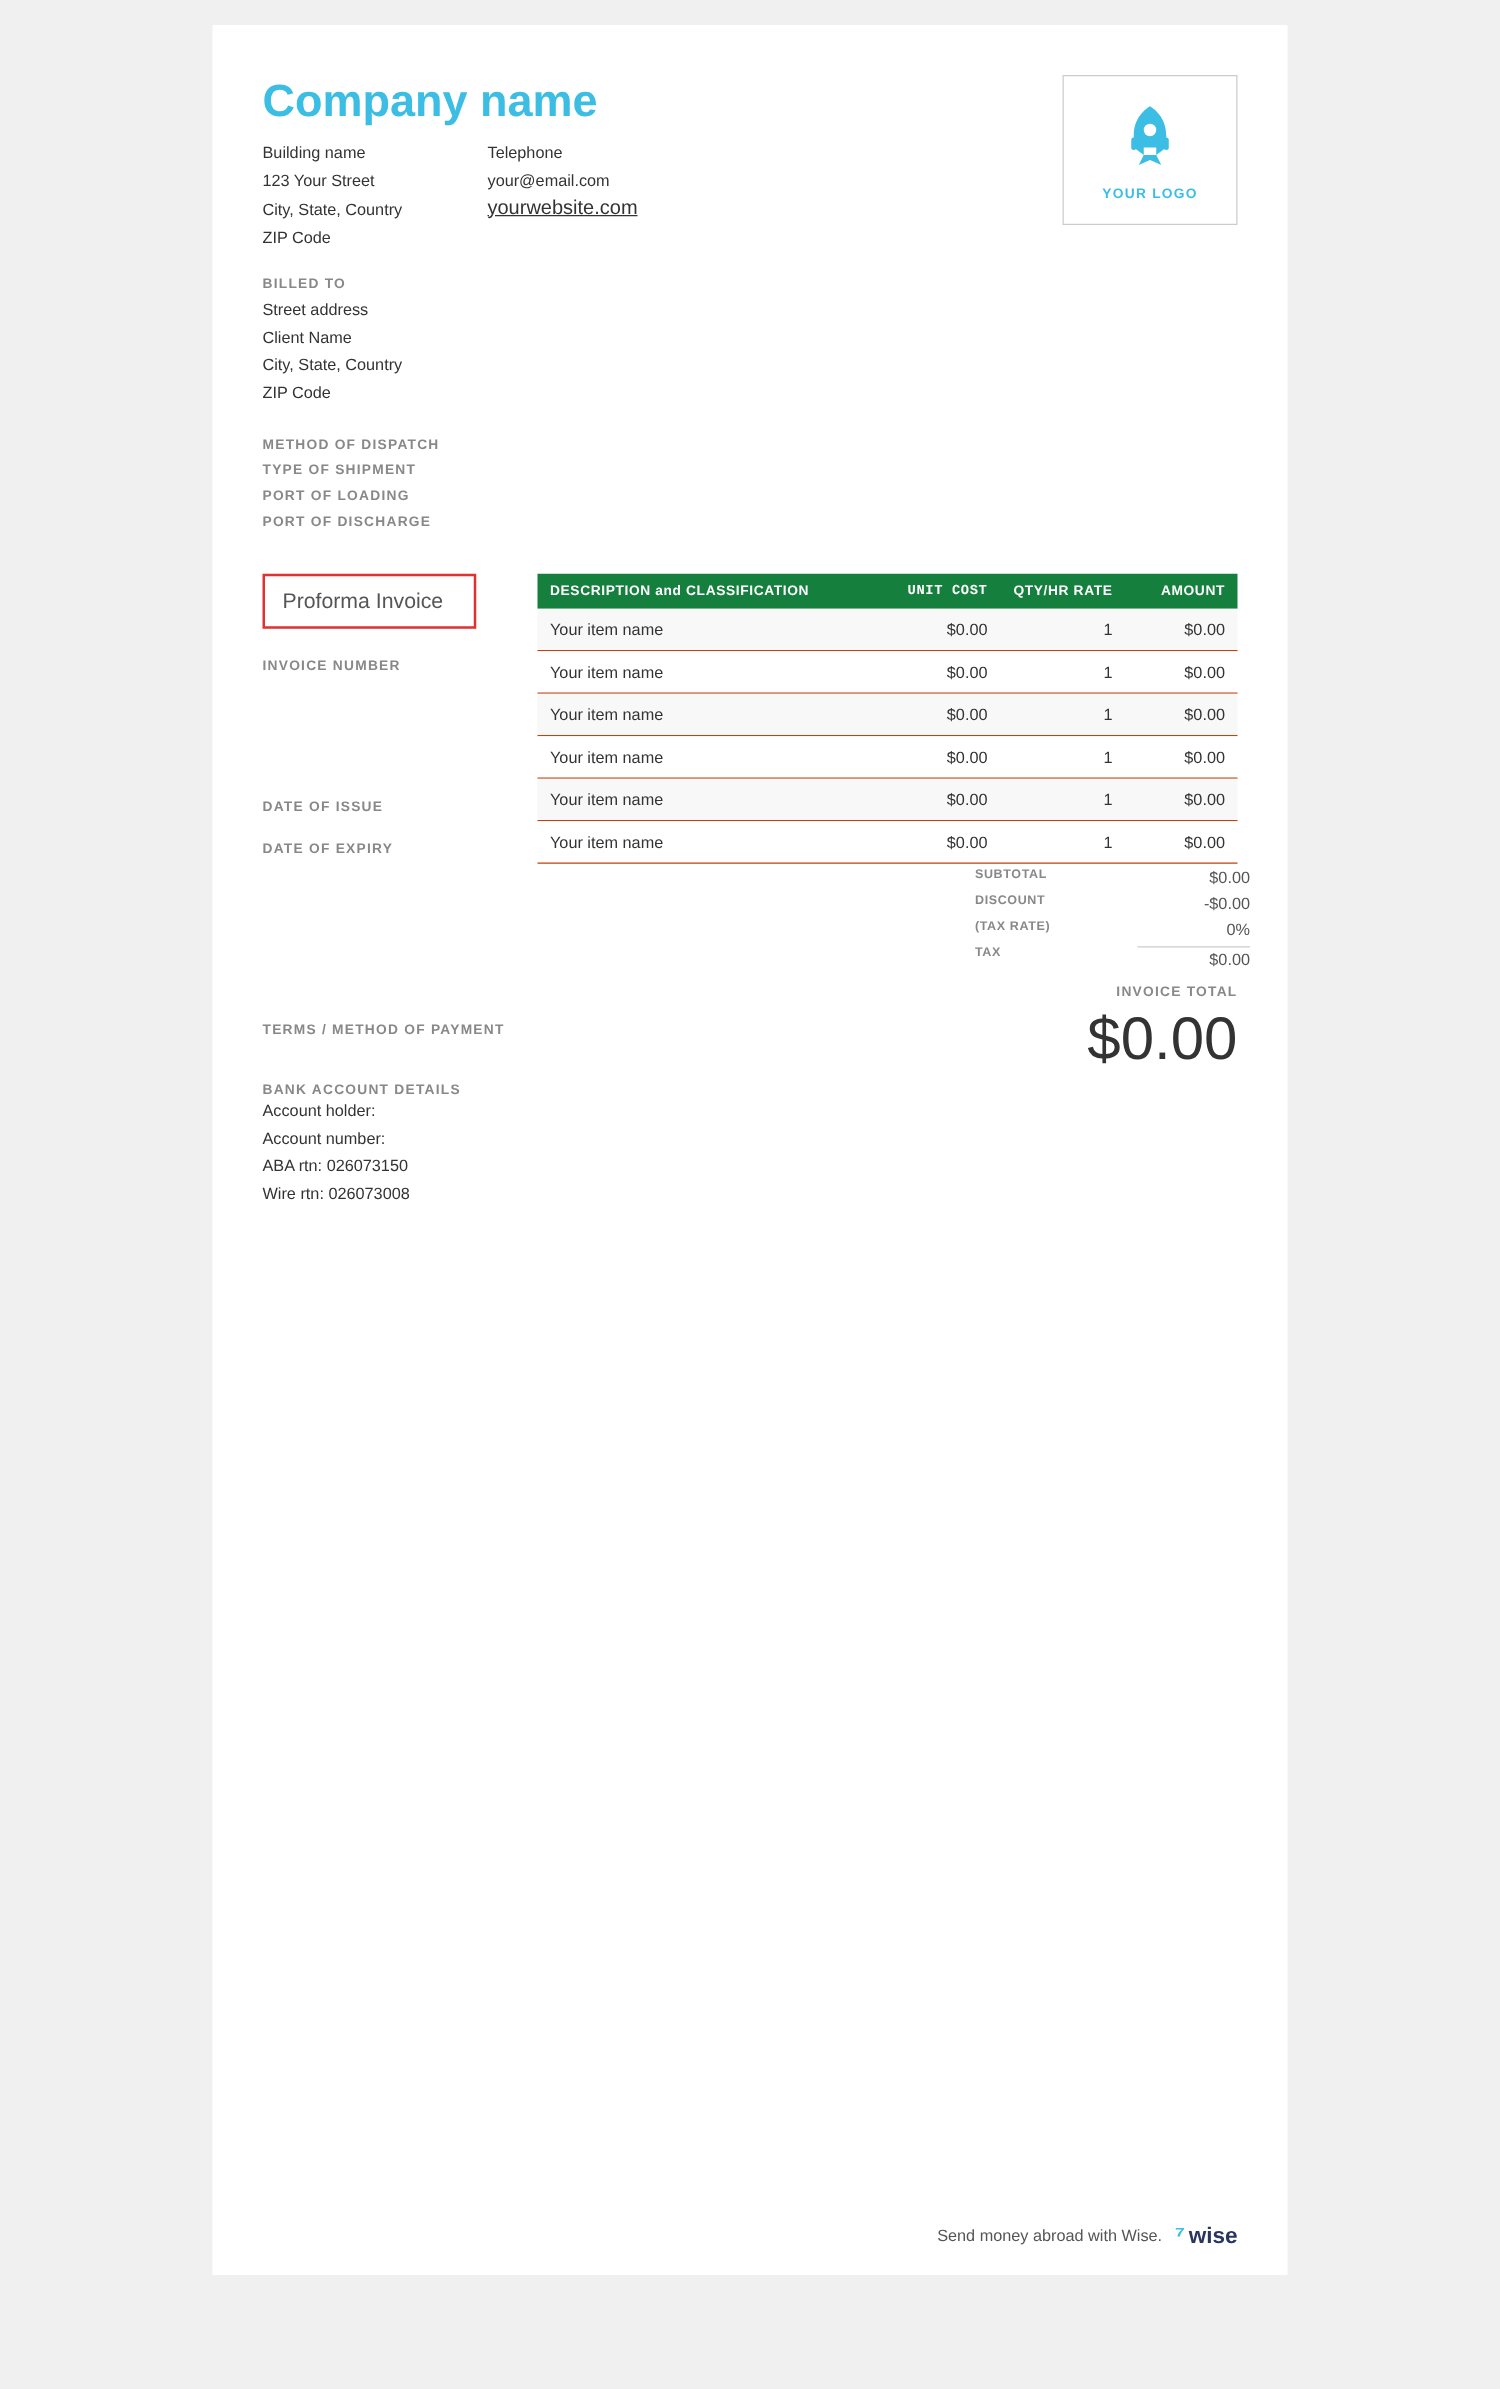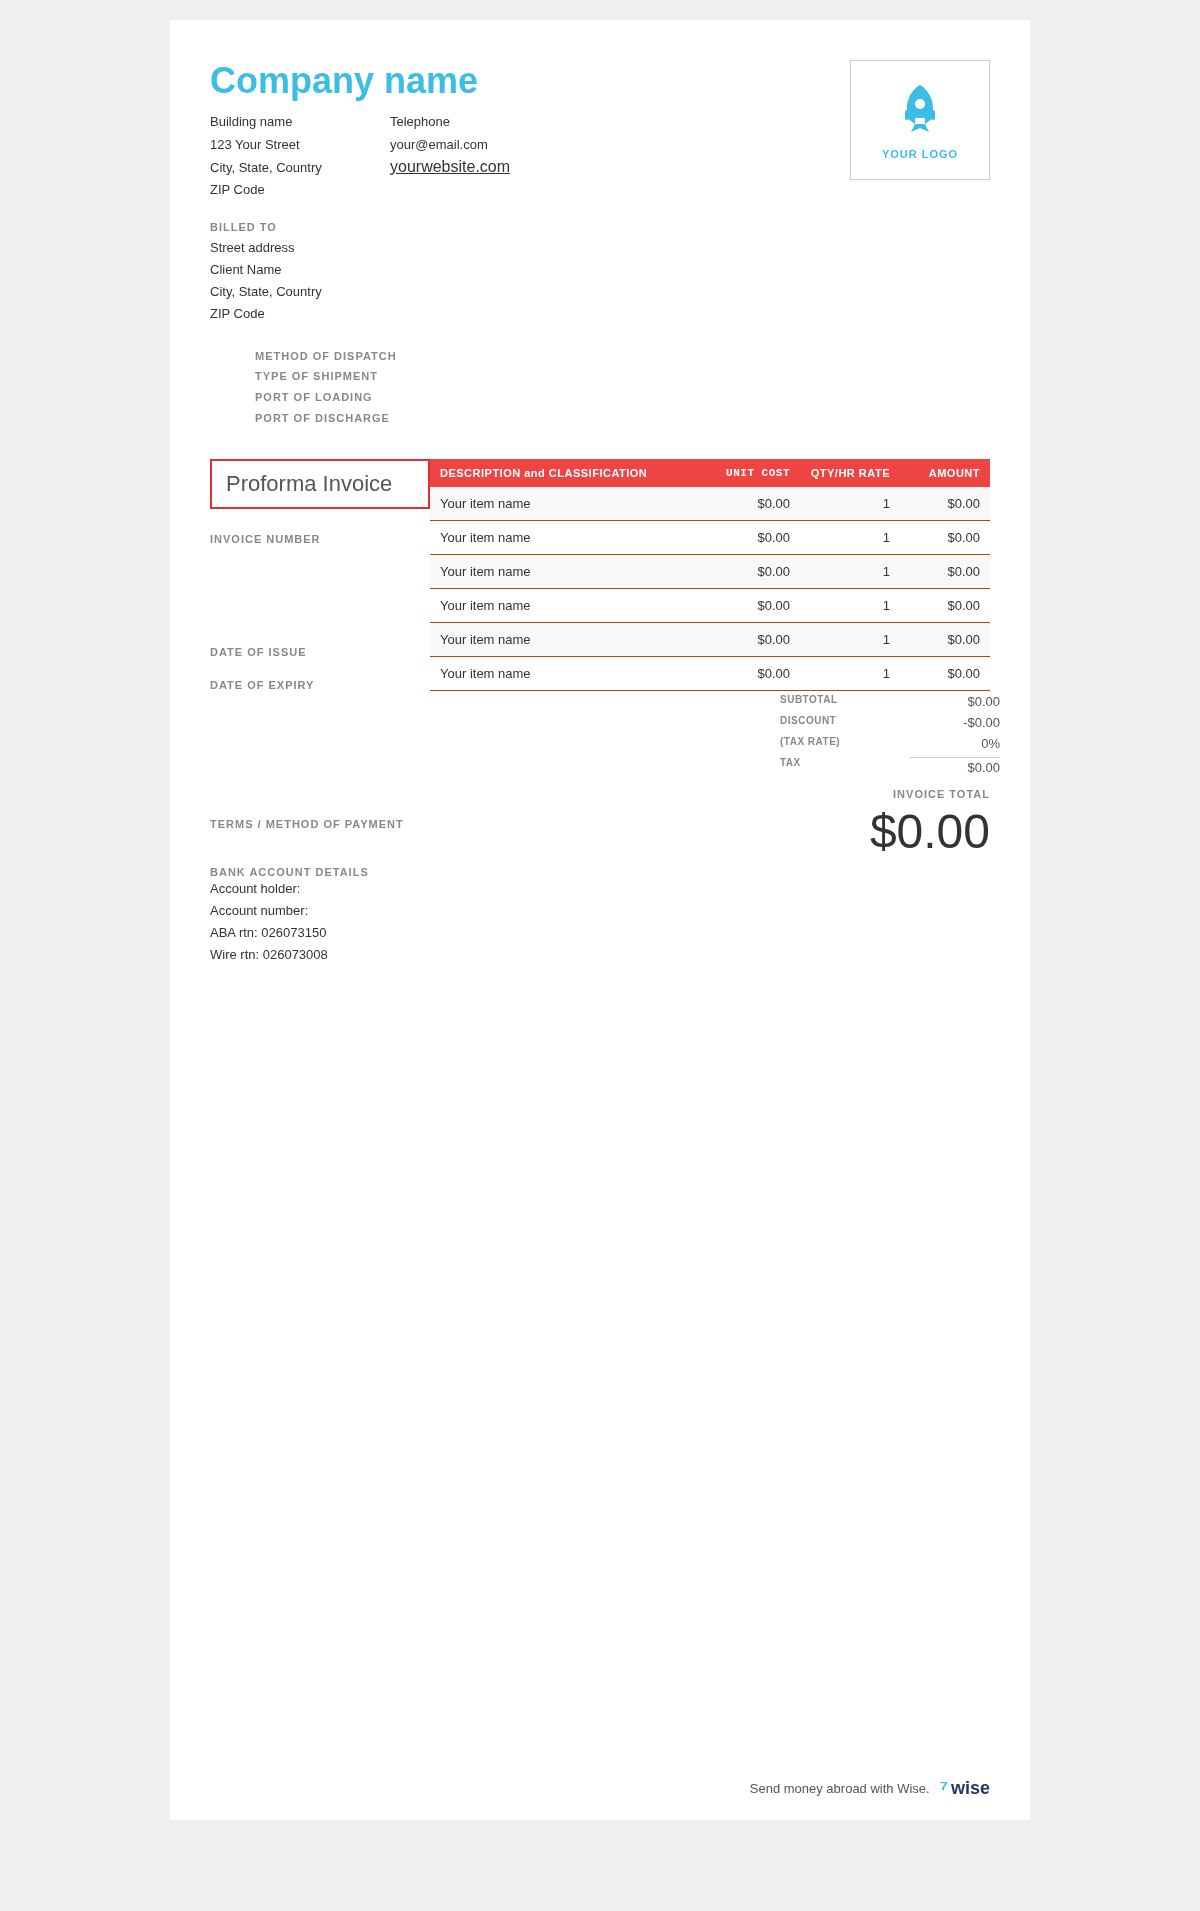--- a/index.html
+++ b/index.html
@@ -77,59 +77,58 @@
     .billed-section p {
       font-size: 13px;
       color: #333;
       line-height: 1.7;
     }
 
     
     .shipping-section {
       margin-top: 20px;
       margin-bottom: 30px;
-      margin-left: 45px;
     }
     .shipping-section p {
       font-size: 11px;
       font-weight: bold;
       color: #888;
       letter-spacing: 1px;
       line-height: 1.9;
     }
 
     
     .left-col {
       width: 220px;
       flex-shrink: 0;
       padding-right: 15px;
     }
     .invoice-title-box {
       border: 2px solid #e03030;
       padding: 10px 14px;
-      font-size: 22px;
+      font-size: 17px;
       color: #555;
       margin-bottom: 20px;
-      width: 220px;
+      width: 171px;
     }
     .left-label {
       font-size: 11px;
       font-weight: bold;
       color: #888;
       letter-spacing: 1px;
       margin-top: 12px;
       line-height: 1.9;
     }
 
     
     .right-col {
       flex: 1;
     }
     .table-header {
-      background: #ef4444;
+      background: #15803d;
       display: grid;
       grid-template-columns: 1fr 100px 100px 90px;
       padding: 8px 10px;
       color: #fff;
       font-size: 11px;
       font-weight: bold;
       letter-spacing: 0.5px;
     }
     .table-header .col-desc { }
     .table-header .col-unit { text-align: right; font-family: Liberation Mono, monospace; }

